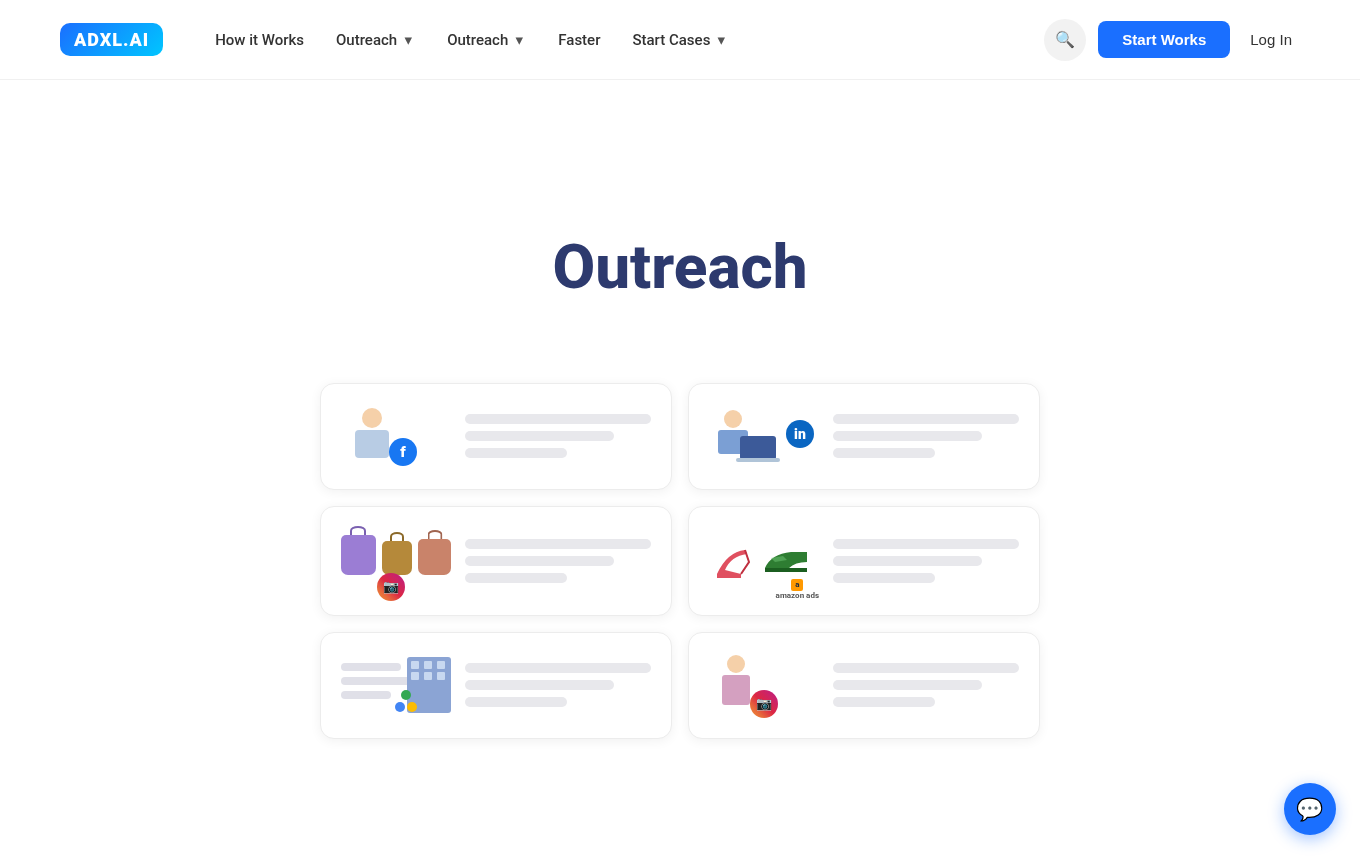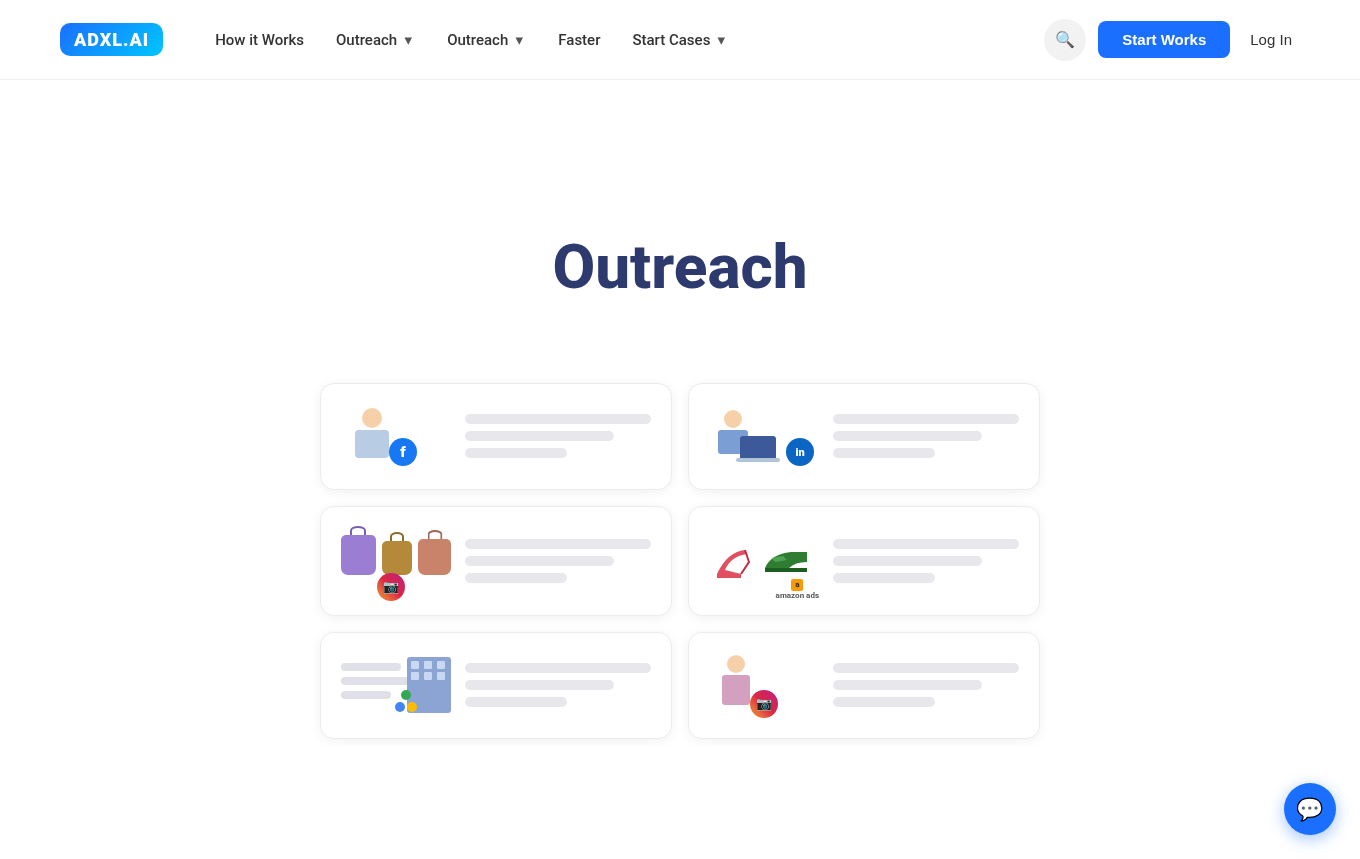--- a/index.html
+++ b/index.html
@@ -274,21 +274,21 @@
         <div style="position:relative; width:100px; height:60px;">
 
           <div style="position:absolute; left:4px; top:4px;">
             <div style="width:18px;height:18px;background:#f5d0a9;border-radius:50%;margin:0 auto 2px; margin-left:6px;"></div>
             <div style="width:30px;height:24px;background:#7b9fd4;border-radius:3px;"></div>
           </div>
 
           <div style="position:absolute; bottom:6px; left:26px; width:36px;height:24px;background:#3c5a99;border-radius:3px;"></div>
           <div style="position:absolute; bottom:4px; left:22px; width:44px;height:4px;background:#b0c4d8;border-radius:2px;"></div>
 
-          <div style="position:absolute; bottom:0; right:0; width:28px;height:28px;background:#0a66c2;border-radius:50%;display:flex;align-items:center;justify-content:center;color:white;font-weight:900;font-size:11px;">in</div>
+          <div style="position:absolute; bottom:18px; right:0; width:28px;height:28px;background:#0a66c2;border-radius:50%;display:flex;align-items:center;justify-content:center;color:white;font-weight:900;font-size:14px;">in</div>
         </div>
       </div>
       <div class="card-lines">
         <div class="line long"></div>
         <div class="line medium"></div>
         <div class="line short"></div>
       </div>
     </div>
 
     <div class="card card-tall">

